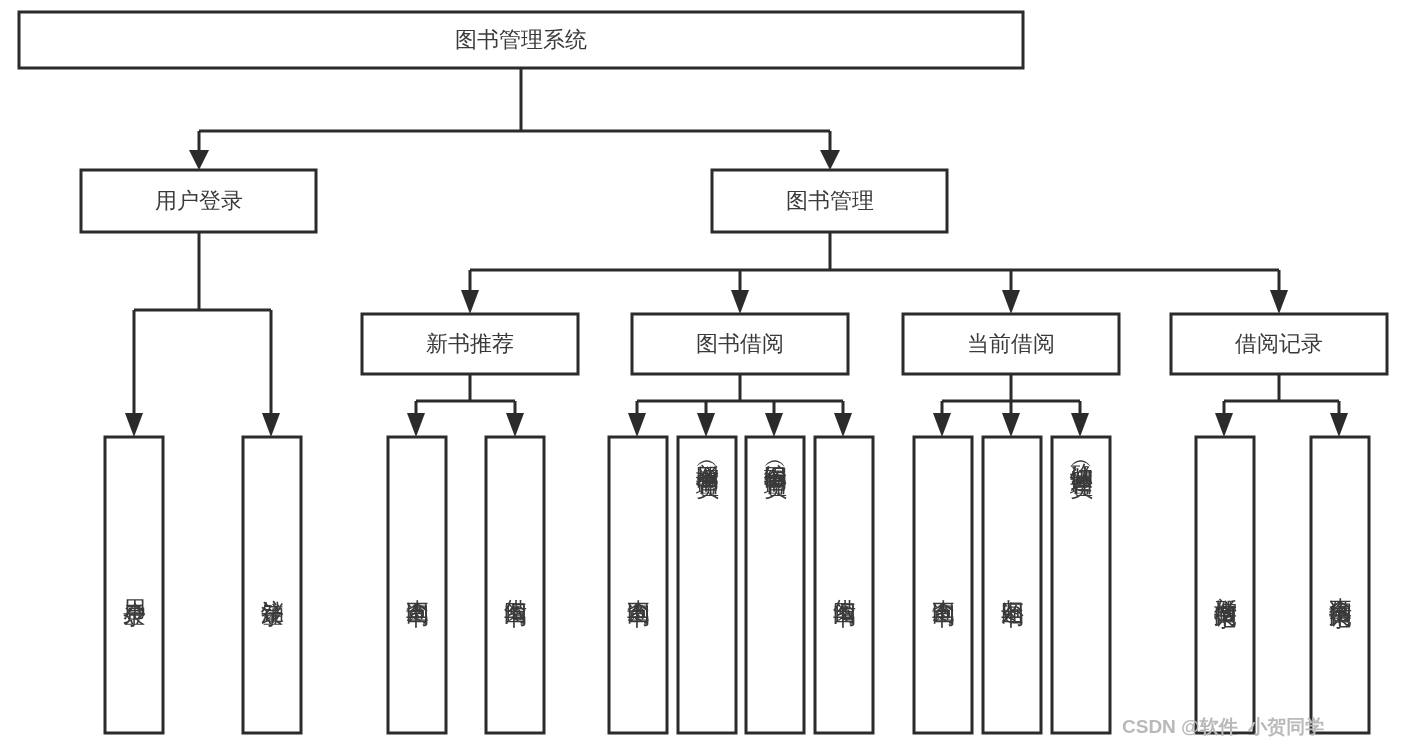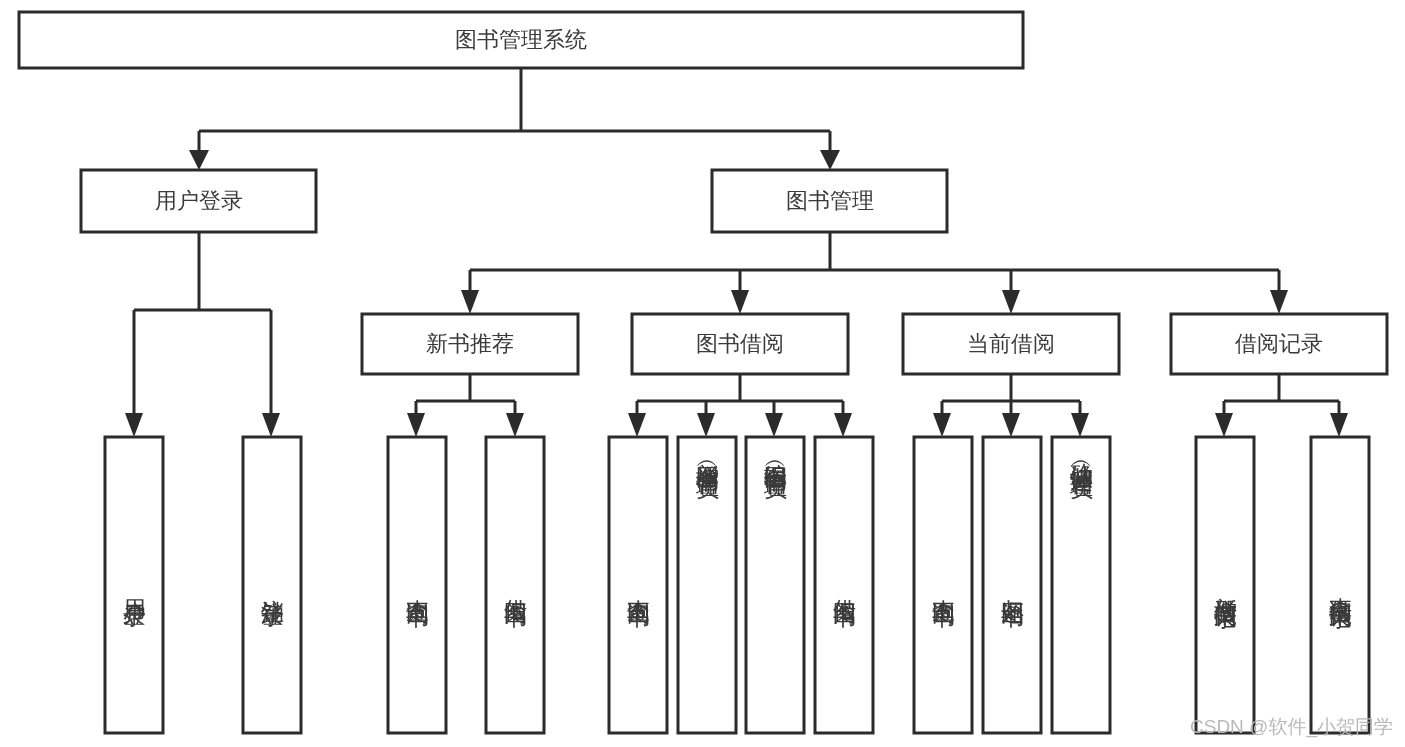--- a/index.html
+++ b/index.html
@@ -240,15 +240,15 @@
     <span class="leaf-label" style="margin-top:8px;">确认归还（管理员）</span>
   </div>
 
   <div class="leaf-label-wrap" style="left:1196px; top:437px; width:58px; height:296px;">
     <span class="leaf-label">新增借阅记录</span>
   </div>
   <div class="leaf-label-wrap" style="left:1311px; top:437px; width:58px; height:296px;">
     <span class="leaf-label">查询借阅记录</span>
   </div>
 
-  <div class="watermark" style="left:1190px; top:714px;">CSDN @软件_小贺同学</div>
+  <div class="watermark" style="left:1122px; top:714px;font-weight:bold;">CSDN @软件_小贺同学</div>
 
 </div>
 
 </body></html>

